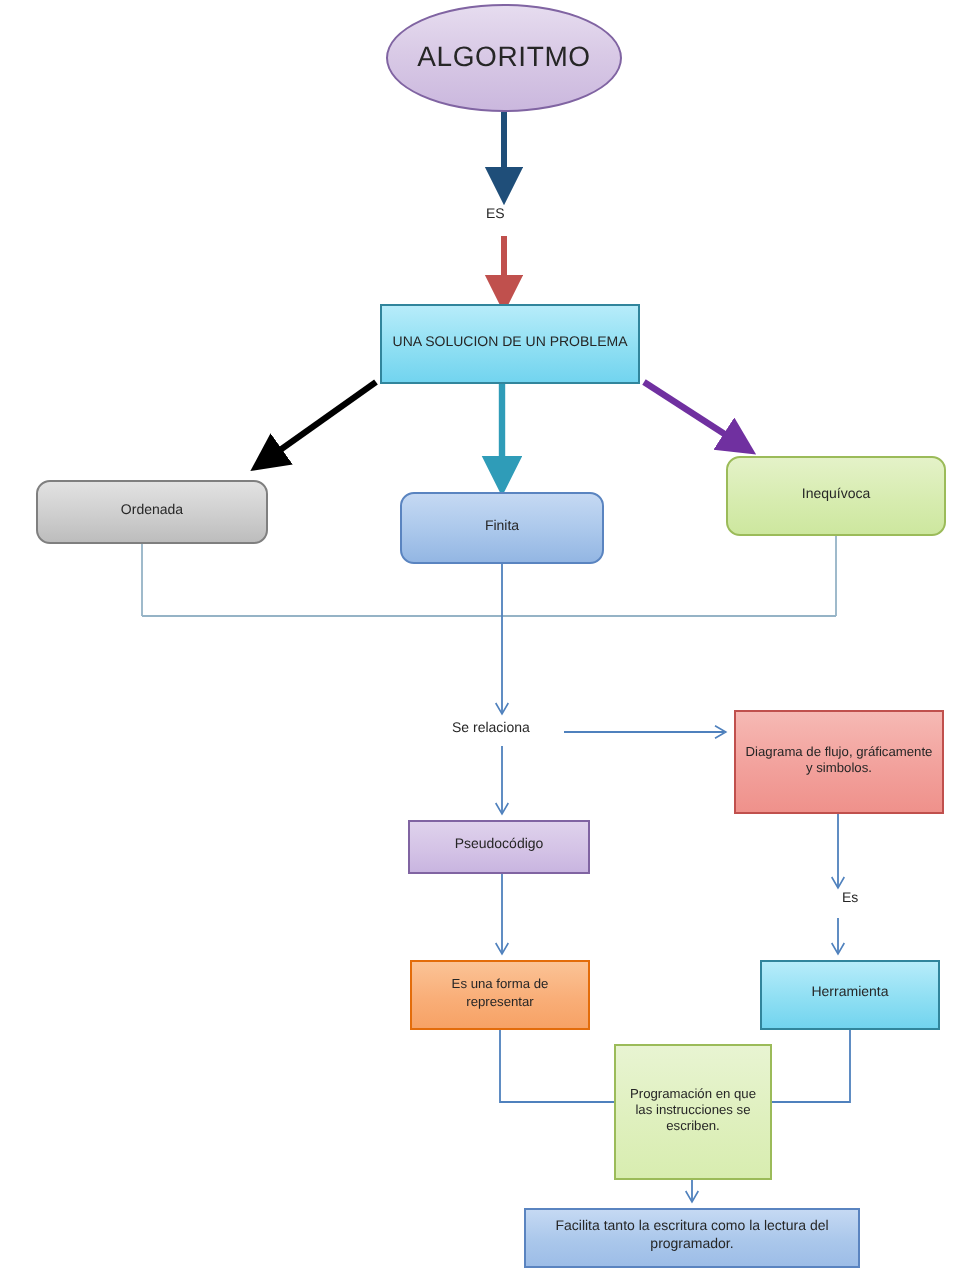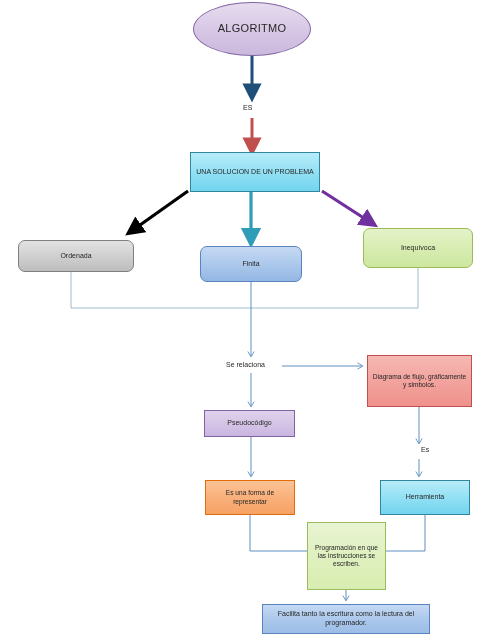--- a/index.html
+++ b/index.html
@@ -29,21 +29,21 @@
     z-index: 5;
   }
   .node span { display: block; padding: 0 3px; }
 
   
   #node-algoritmo {
     left: 193px; top: 2px; width: 118px; height: 54px;
     border-radius: 50%;
     border: 1px solid #8064a2;
     background: linear-gradient(to bottom, #e6dcef 0%, #d9cae6 45%, #cbb8de 100%);
-    font-size: 11px;
+    font-size: 14px;
     letter-spacing: .3px;
   }
 
   
   #node-solucion {
     left: 190px; top: 152px; width: 130px; height: 40px;
     border: 1px solid #31859c;
     background: linear-gradient(to bottom, #b7ecfa 0%, #8fdff3 55%, #72d4ef 100%);
     font-size: 7px;
   }

